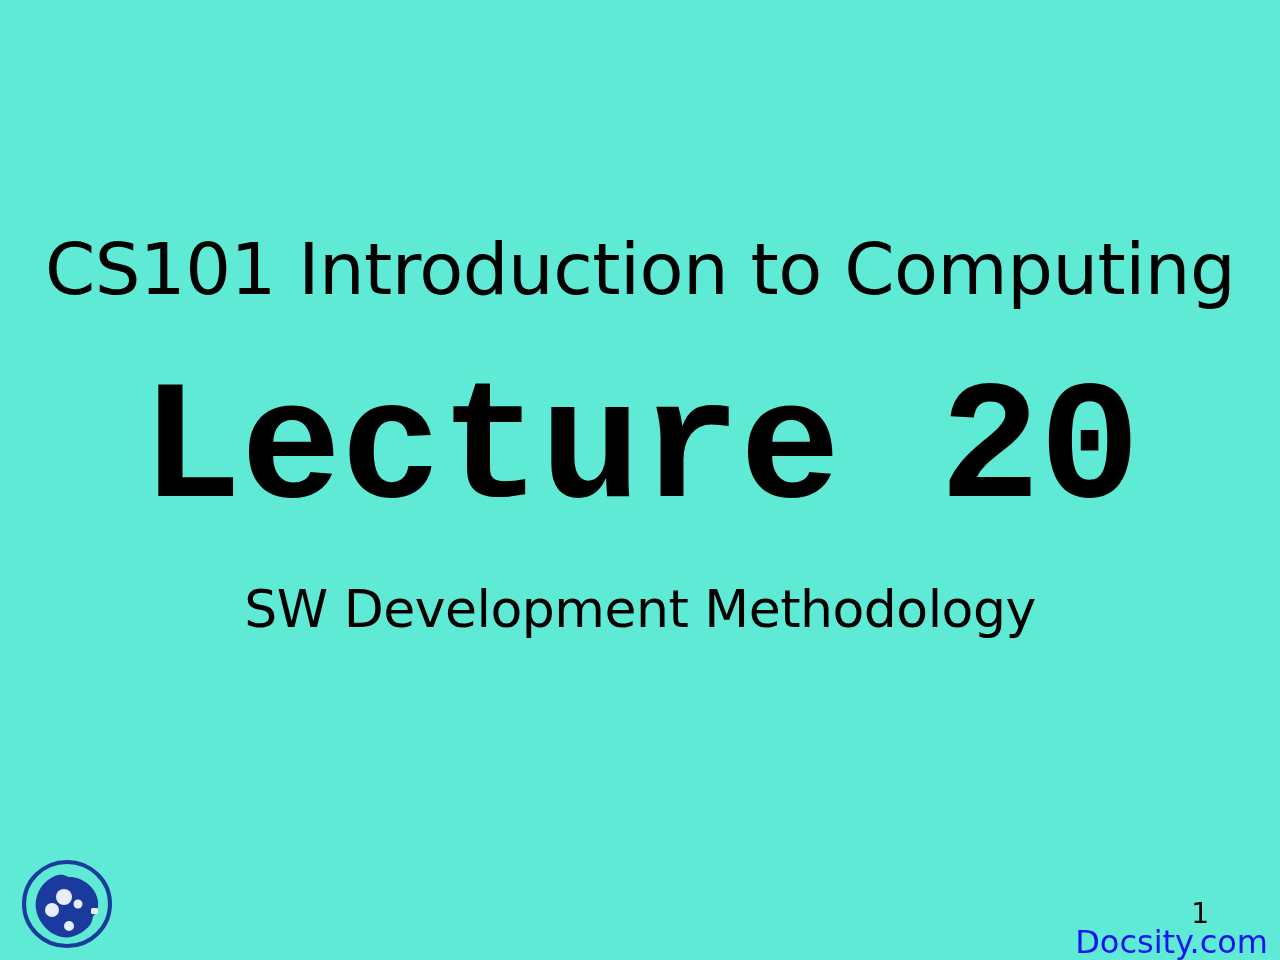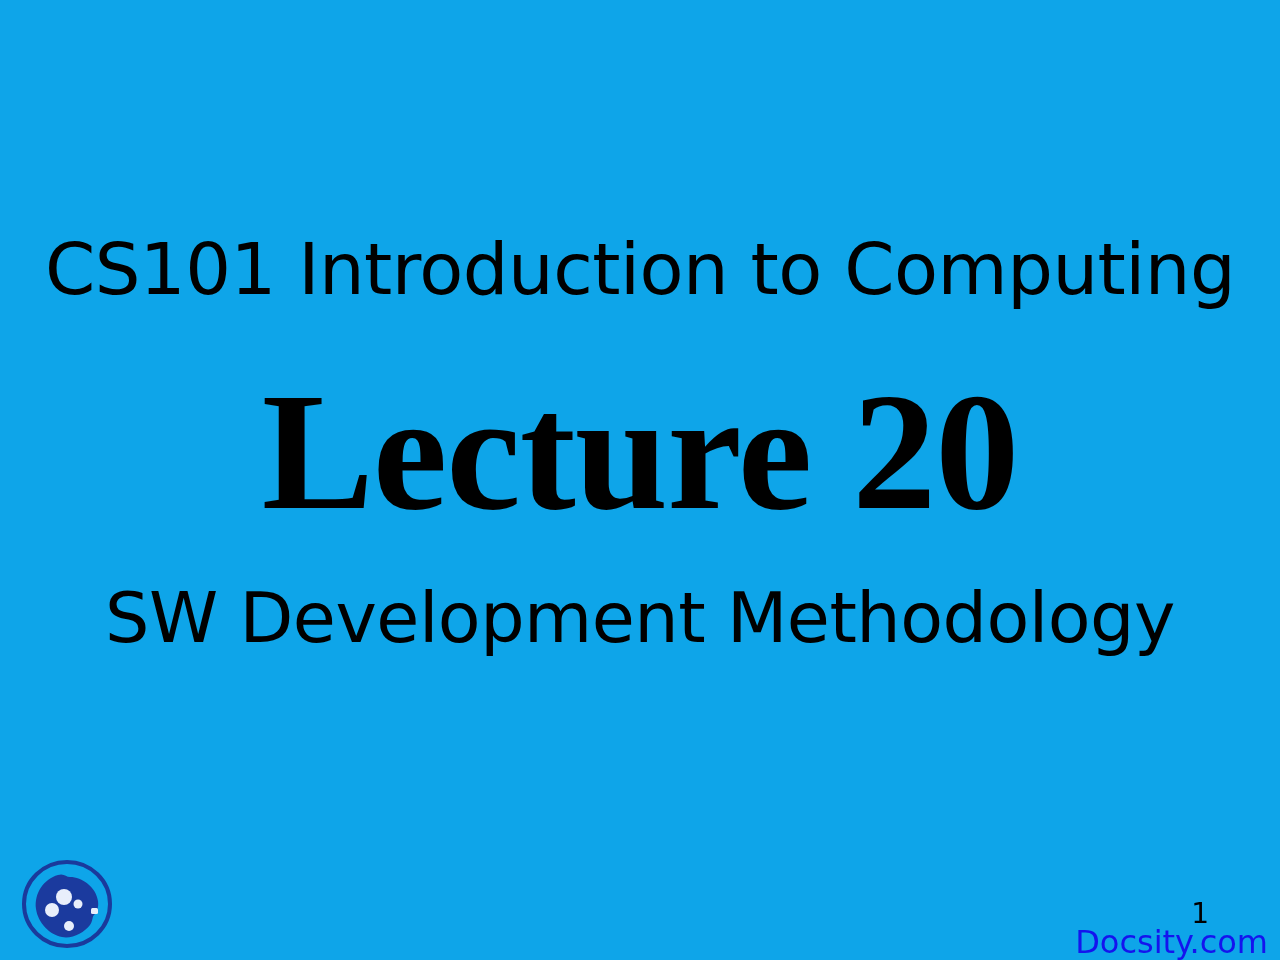--- a/index.html
+++ b/index.html
@@ -10,21 +10,21 @@
     width: 1280px;
     height: 960px;
     overflow: hidden;
     font-family: "DejaVu Sans", sans-serif;
   }
 
   #slide {
     position: relative;
     width: 1280px;
     height: 960px;
-    background: #0ea5e9;
+    background: #5eead4;
     box-sizing: border-box;
   }
 
   
   #title-block {
     position: absolute;
     left: 0;
     top: 0;
     width: 1280px;
     height: 960px;
@@ -41,33 +41,33 @@
     font-size: 72px;
     font-weight: 400;
     line-height: 1.0;
     color: #000000;
     letter-spacing: -0.5px;
     white-space: nowrap;
   }
 
   .lecture-line {
     margin-top: 62px;
-    font-family: Liberation Serif, serif;
+    font-family: Liberation Mono, monospace;
     font-size: 168px;
     font-weight: 700;
     line-height: 1.0;
     color: #000000;
     letter-spacing: -1px;
     white-space: nowrap;
   }
 
   .topic-line {
     margin-top: 48px;
     font-family: "DejaVu Sans", sans-serif;
-    font-size: 70px;
+    font-size: 52px;
     font-weight: 400;
     line-height: 1.0;
     color: #000000;
     letter-spacing: -0.5px;
     white-space: nowrap;
   }
 
   
   #logo {
     position: absolute;

